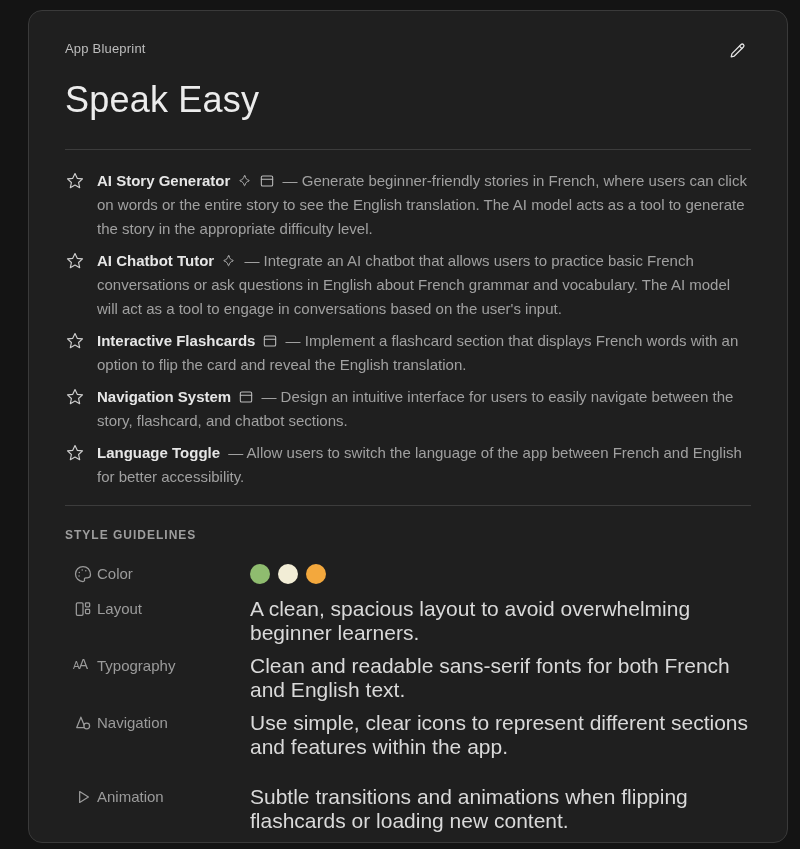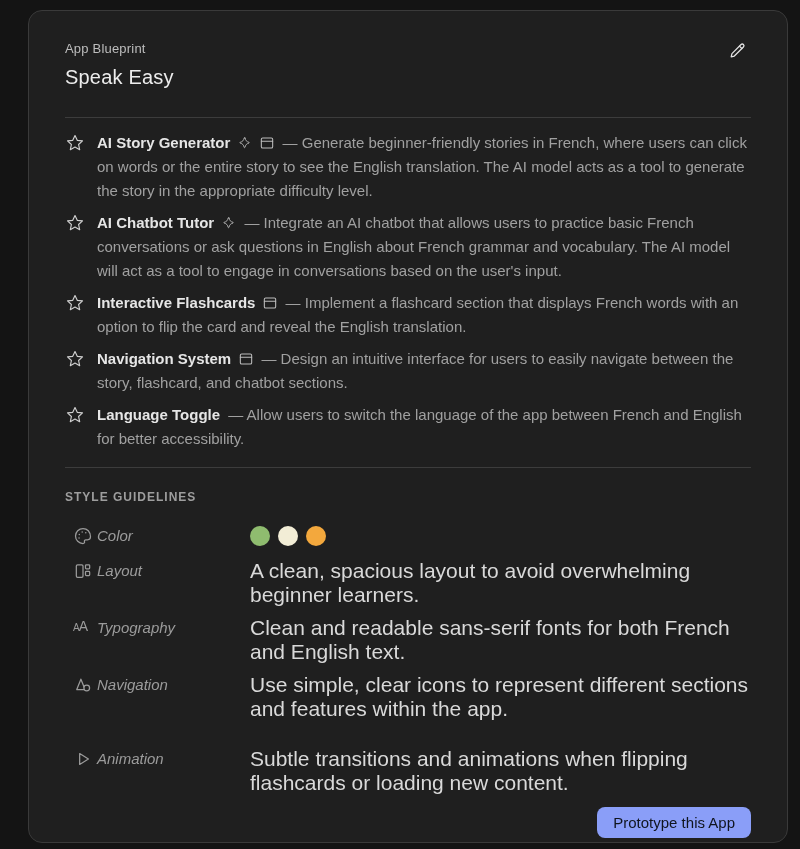--- a/index.html
+++ b/index.html
@@ -20,48 +20,48 @@
     overflow: hidden;
   }
   
   .header-row { display: flex; justify-content: space-between; align-items: flex-start; }
   .eyebrow { font-size: 13px; color: #bdbdbd; letter-spacing: 0.2px; padding-top: 3px; }
   .edit-btn {
     background: none; border: none; cursor: pointer;
     width: 28px; height: 28px; display: flex; align-items: center; justify-content: center;
   }
   .page-title {
-    margin-top: 0;
-    font-size: 20px; font-weight: 500; color: #ececec; letter-spacing: 0.2px;
+    margin-top: 13px;
+    font-size: 36px; font-weight: 500; color: #ececec; letter-spacing: 0.2px;
   }
   .divider { border: none; height: 1px; background: rgba(255,255,255,0.13); margin-top: 28px; }
   .section-label {
     margin-top: 22px;
     font-size: 12px; font-weight: 600; color: #9e9e9e;
     letter-spacing: 1px; text-transform: uppercase;
   }
   
-  .feature-list { list-style: none; margin-top: 13px; }
+  .feature-list { list-style: none; margin-top: 19px; }
   .feature-item { display: flex; gap: 12px; margin-bottom: 8px; }
   .feature-bullet { flex: 0 0 20px; padding-top: 2px; }
   .feature-text { font-size: 15px; line-height: 24px; color: #a0a0a0; }
   .feature-title { color: #e6e6e6; font-weight: 700; margin-right: 4px; }
   .inline-ic { display: inline-block; vertical-align: -3px; margin: 0 3px; }
   .inline-ic svg { display: block; }
   
   .style-grid {
     margin-top: 20px;
     display: grid;
     grid-template-columns: 24px 145px 1fr;
     column-gap: 8px;
     row-gap: 9px;
     align-items: start;
   }
   .sg-icon { padding-top: 2px; color: #9b9b9b; margin-left: 8px; }
-  .sg-label { font-size: 15px; line-height: 24px; color: #9b9b9b; font-style: italic; }
+  .sg-label { font-size: 15px; line-height: 24px; color: #9b9b9b; }
   .sg-value { font-size: 21px; line-height: 24px; color: #d9d9d9; }
   .sg-gap { grid-column: 1 / -1; height: 8px; }
   .swatch-row { display: flex; gap: 8px; align-items: center; height: 24px; }
   .swatch { width: 20px; height: 20px; border-radius: 50%; }
   .ico-aa { font-size: 14px; font-weight: 500; color: #9b9b9b; letter-spacing: -1px; }
   .ico-aa .small { font-size: 10px; }
   
   .footer-row { display: flex; justify-content: flex-end; margin-top: 12px; }
   .cta-button {
     background: #8a9ef8; color: #10151f;

